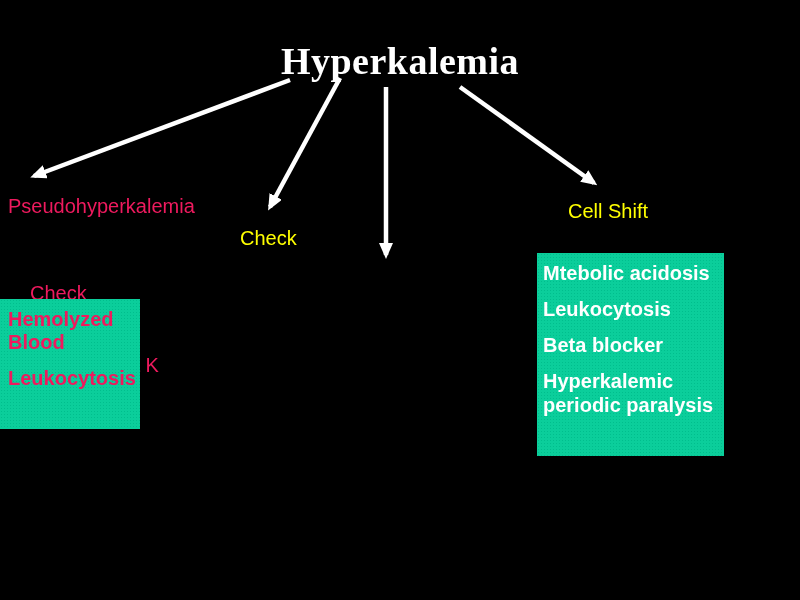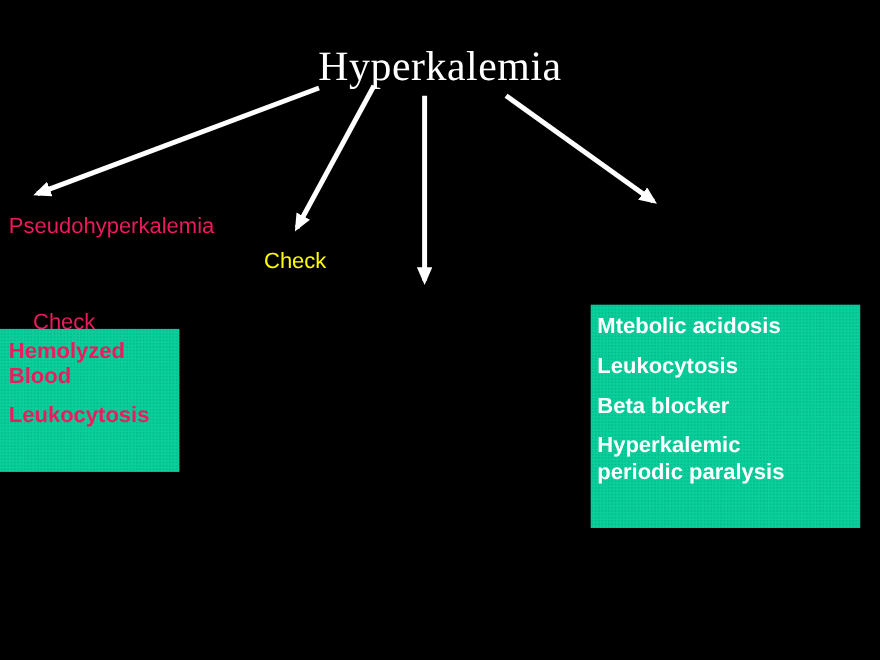--- a/index.html
+++ b/index.html
@@ -9,21 +9,21 @@
     height: 600px;
     background: #000000;
     overflow: hidden;
     font-family: "Liberation Sans", sans-serif;
   }
   .title {
     position: absolute;
     left: 0; right: 0; top: 39px;
     text-align: center;
     font-family: "Liberation Serif", serif;
-    font-weight: normal;
+    font-weight: bold;
     font-size: 38px;
     color: #FFFFFF;
     letter-spacing: 0.5px;
   }
   svg.arrows { position: absolute; left: 0; top: 0; }
   .pink   { color: #EE1A5E; }
   .yellow { color: #FFFF00; }
   .label {
     position: absolute;
     font-weight: normal;
@@ -33,36 +33,35 @@
   }
   .greenbox {
     position: absolute;
     background-color: #0BCE9B;
     background-image: radial-gradient(#00BE8D 1px, rgba(0,0,0,0) 1px);
     background-size: 3px 3px;
     box-sizing: border-box;
   }
   #left-box {
     left: 0; top: 299px;
-    width: 163px; height: 130px;
+    width: 140px; height: 130px;
     padding: 9px 0 0 8px;
   }
   #left-box .item {
     font-weight: bold;
     font-size: 20px;
     line-height: 23px;
     color: #EE1A5E;
     margin-bottom: 13px;
     width: 150px;
   }
   #right-box {
     left: 537px; top: 253px;
-    width: 245px; height: 203px;
+    width: 187px; height: 203px;
     padding: 8px 0 0 6px;
-    margin-top: 24px;
   }
   #right-box .item {
     font-weight: bold;
     font-size: 20px;
     line-height: 24px;
     color: #FFFFFF;
     margin-bottom: 12px;
     width: 185px;
   }
 </style>
@@ -93,20 +92,21 @@
   </div>
 
   <div id="left-box" class="greenbox">
     <div class="item">Hemolyzed Blood</div>
     <div class="item">Leukocytosis</div>
   </div>
 
   <div class="label yellow" style="left:240px; top:226px;">Check</div>
 
 
+  <div class="label yellow" style="left:568px; top:199px;">Cell Shift</div>
 
   <div id="right-box" class="greenbox">
     <div class="item">Mtebolic acidosis</div>
     <div class="item">Leukocytosis</div>
     <div class="item">Beta blocker</div>
     <div class="item">Hyperkalemic periodic paralysis</div>
   </div>
 
 </div>
 

